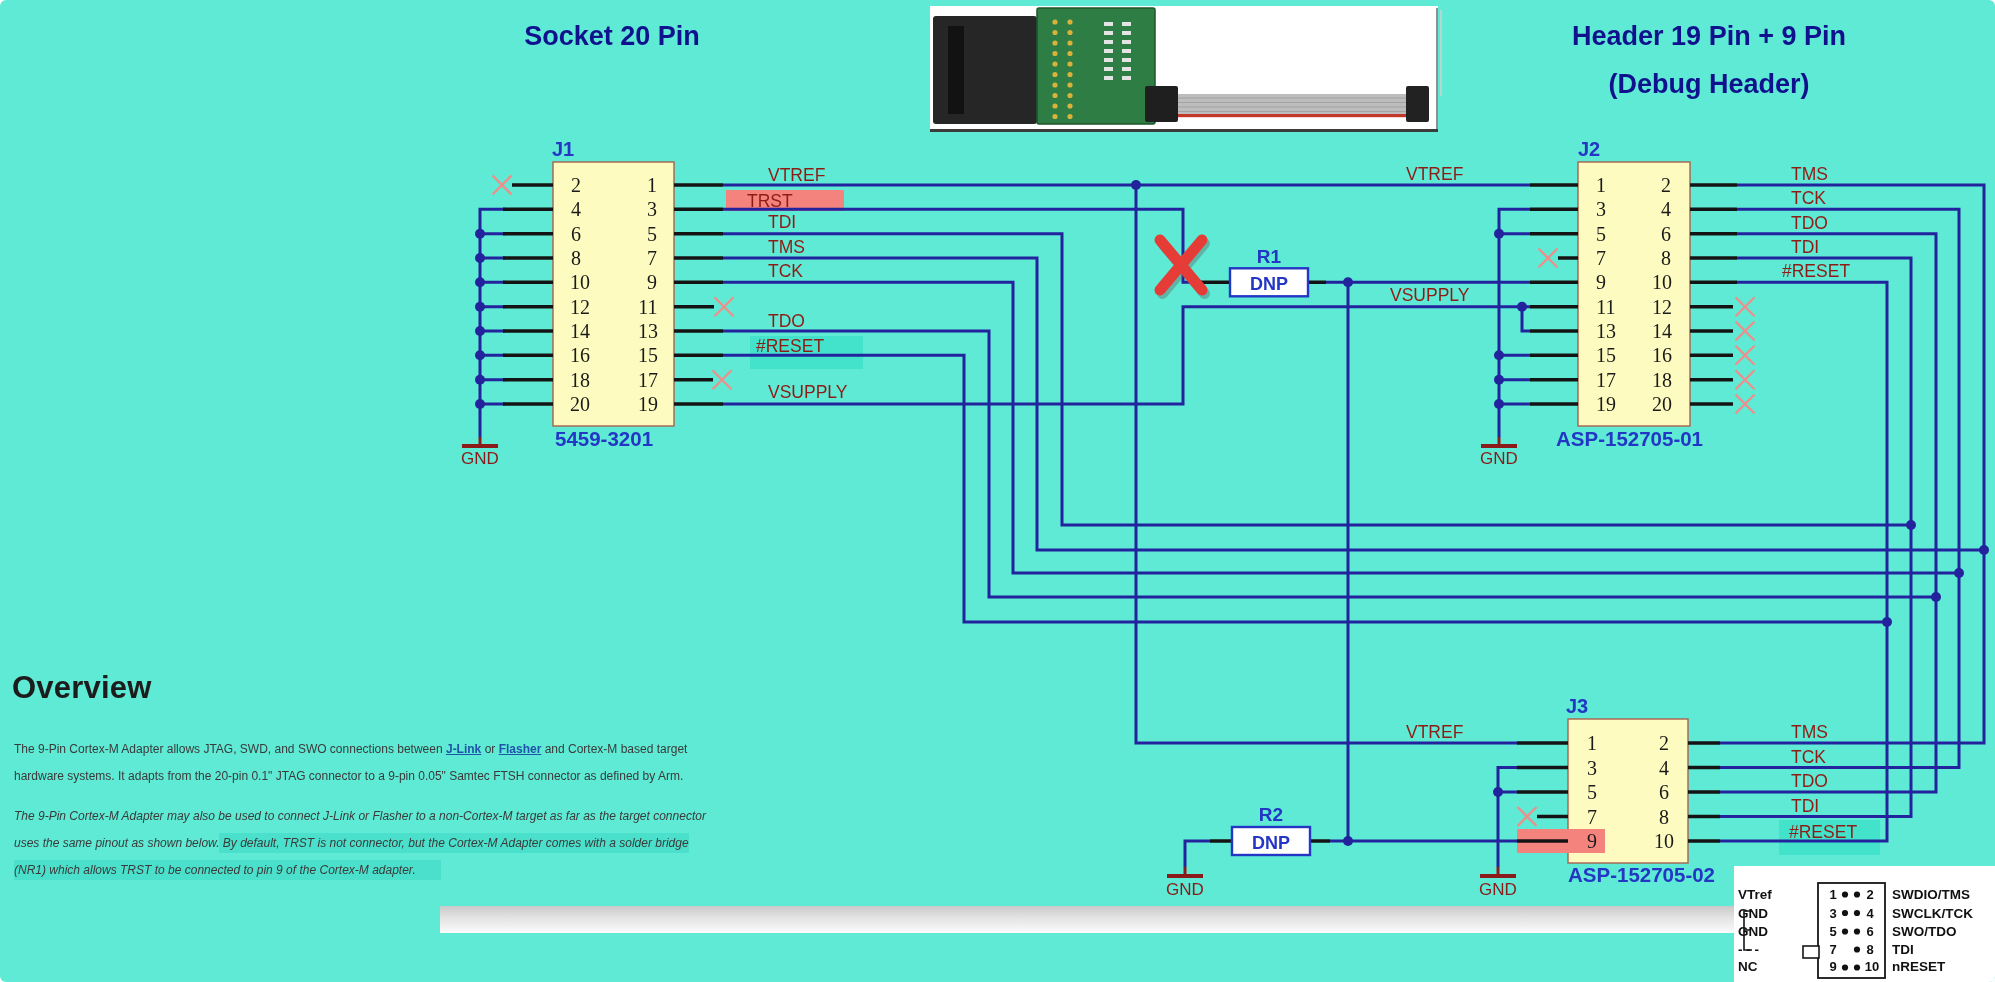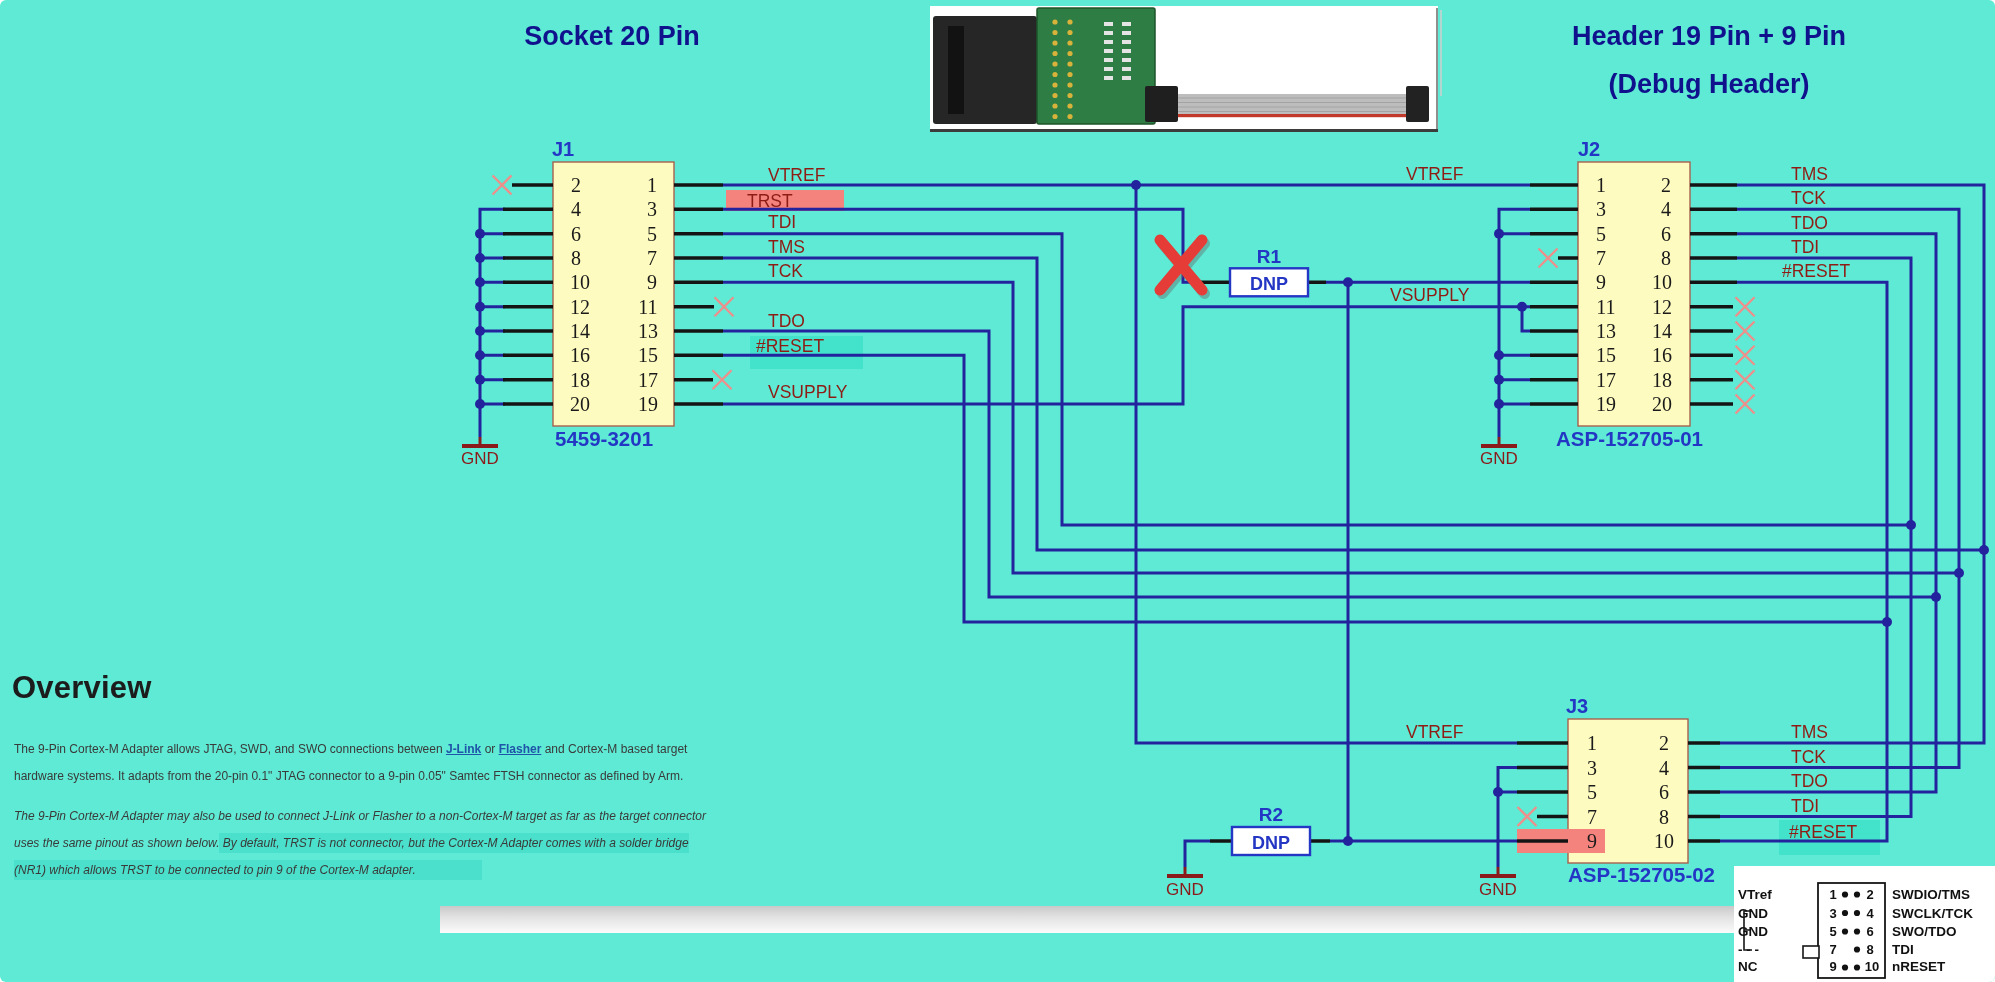--- a/index.html
+++ b/index.html
@@ -4,21 +4,21 @@
 <style>
   html,body{margin:0;padding:0;background:#fff;}
   #page{position:relative;width:1995px;height:982px;background:#5eead4;overflow:hidden;
         font-family:"Liberation Sans",sans-serif;border-radius:6px;}
   .abs{position:absolute;}
   .sch-title{width:400px;text-align:center;font-size:27px;font-weight:bold;color:#10118c;line-height:48px;}
   #ov-heading{font-size:31px;font-weight:bold;color:#1c1c1c;letter-spacing:.2px;}
   .para{width:1085px;font-size:12px;line-height:27px;color:#3a3a3a;white-space:pre-wrap;}
   .para .link{color:#1f54a8;font-weight:bold;text-decoration:underline;cursor:pointer;}
   .para .hl{background:#4be0cb;padding:3px 0;}
-  .para .hl:last-child{padding-right:66px;}
+  .para .hl:last-child{padding-right:25px;}
   
   .pin {font:20px "Liberation Serif",serif;fill:#1a1a1a;}
   .net {font:17.5px "Liberation Sans",sans-serif;fill:#8e1c15;}
   .ref {font:600 20px "Liberation Sans",sans-serif;fill:#2336c4;}
   .part{font:600 20.5px "Liberation Sans",sans-serif;fill:#2336c4;}
   .gndt{font:500 17px "Liberation Sans",sans-serif;fill:#8b1a1a;}
   .legl{font:bold 13.5px "Liberation Sans",sans-serif;fill:#111;}
   .legn{font:600 13px "Liberation Sans",sans-serif;fill:#111;}
   .dnp {font:bold 18px "Liberation Sans",sans-serif;fill:#2336c4;}
   .rref{font:600 19px "Liberation Sans",sans-serif;fill:#2336c4;}

